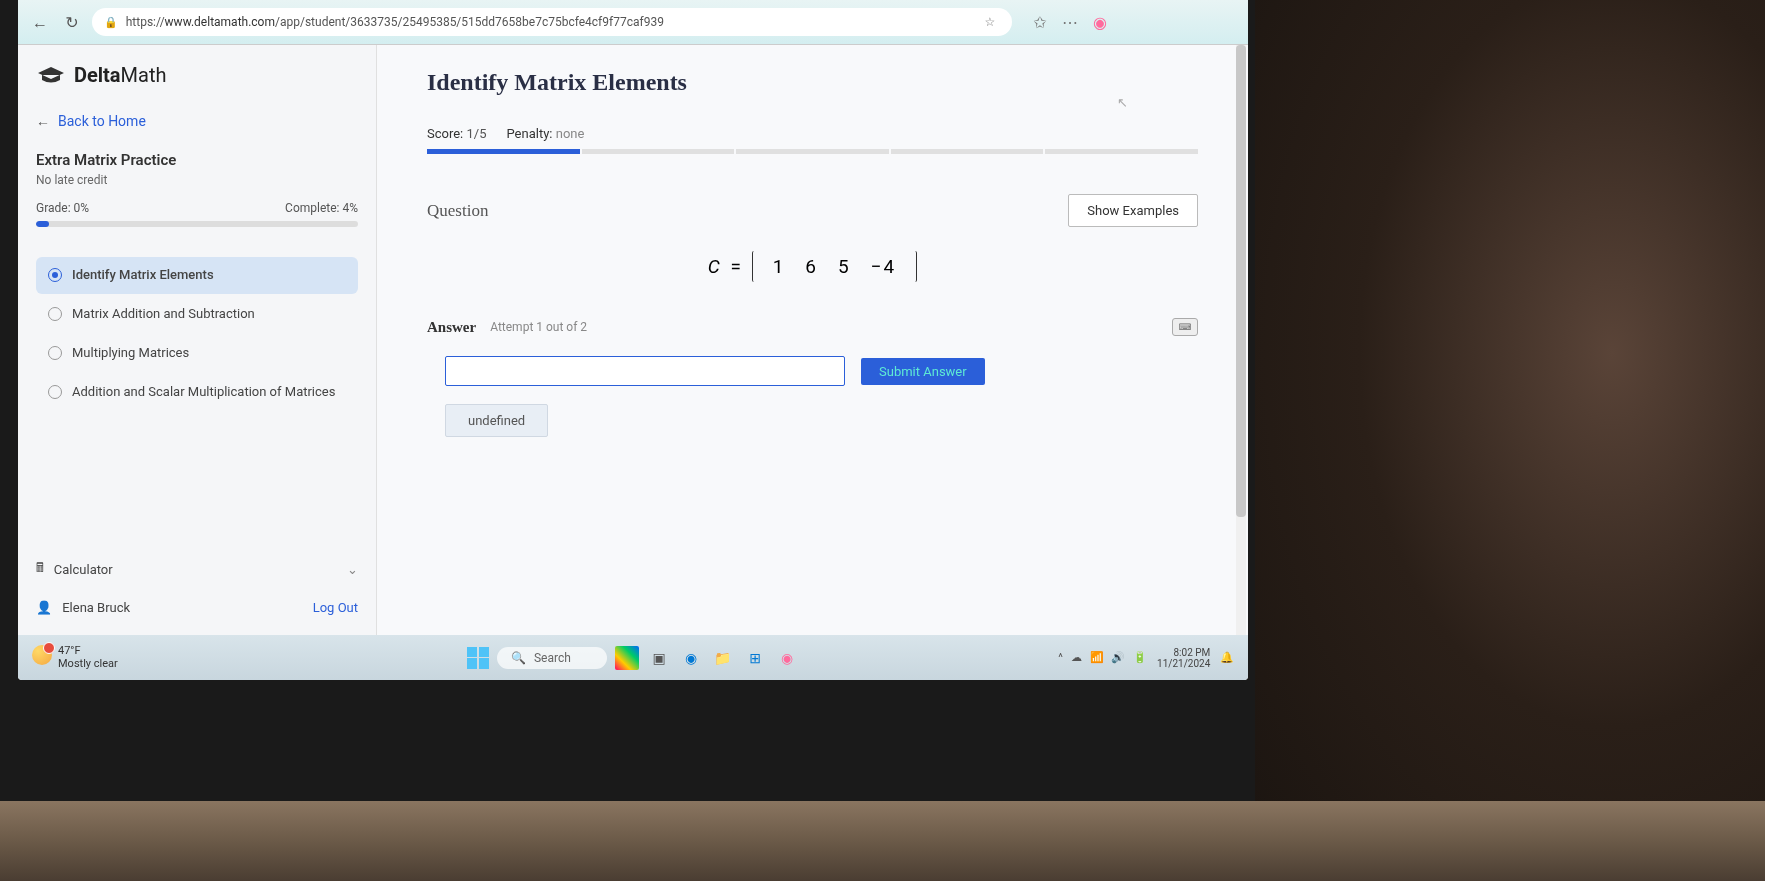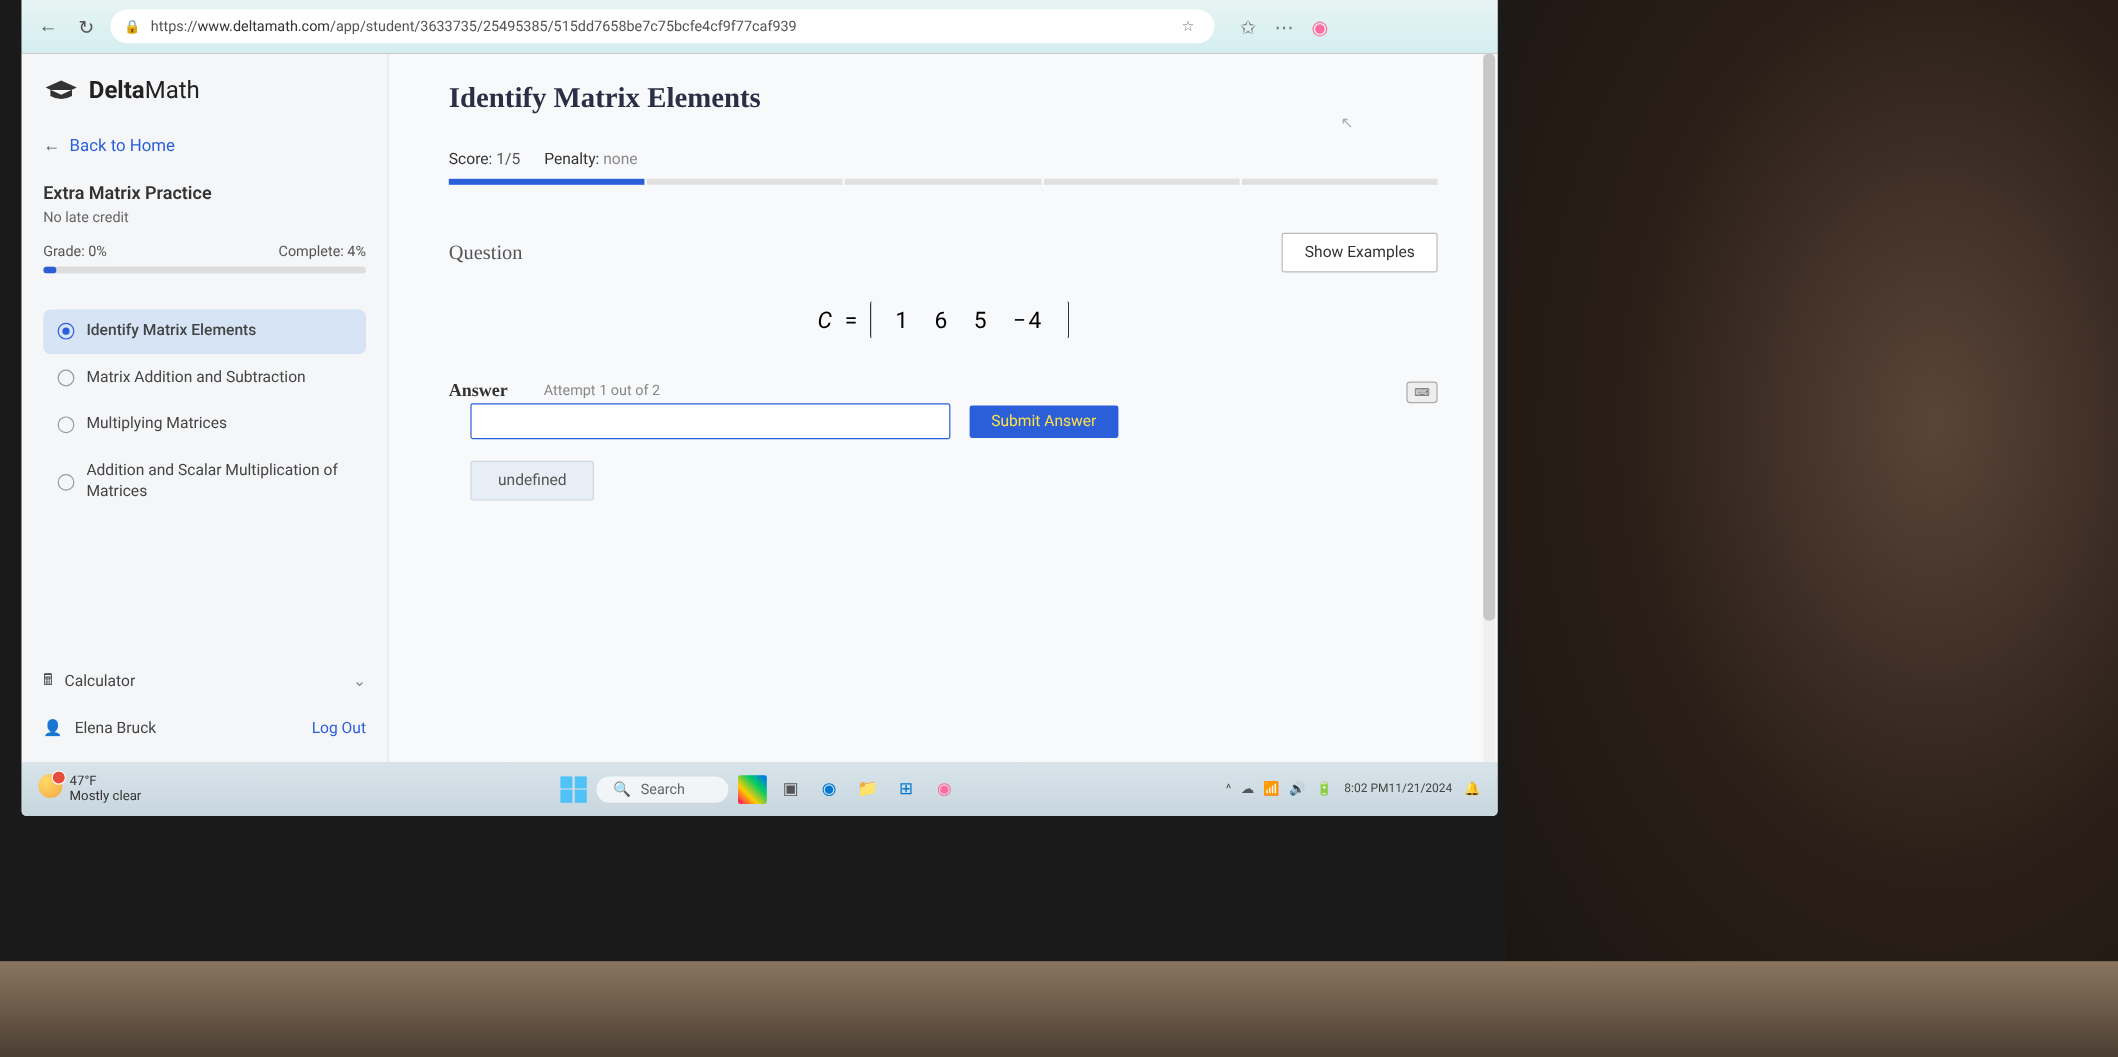--- a/index.html
+++ b/index.html
@@ -14,21 +14,21 @@
 .url-bar { flex: 1; background: #fff; border-radius: 14px; height: 28px; display: flex; align-items: center; padding: 0 12px; font-size: 12px; color: #666; gap: 8px; max-width: 920px; }
 .url-bar .lock { font-size: 11px; color: #777; }
 .url-text { color: #555; flex: 1; }
 .url-text .domain { color: #333; }
 .url-actions { display: flex; gap: 10px; margin-left: auto; }
 .url-action { width: 20px; height: 20px; display: flex; align-items: center; justify-content: center; color: #777; cursor: pointer; }
 .chrome-right { display: flex; gap: 10px; margin-left: 10px; }
 
 .app-body { display: flex; height: calc(100% - 90px); }
 
-.sidebar { width: 306px; background: #f5f6f8; border-right: 1px solid #e0e0e0; padding: 18px 18px 10px 18px; display: flex; flex-direction: column; position: relative; }
+.sidebar { width: 359px; background: #f5f6f8; border-right: 1px solid #e0e0e0; padding: 18px 18px 10px 18px; display: flex; flex-direction: column; position: relative; }
 .logo { display: flex; align-items: center; gap: 8px; font-size: 20px; color: #222; margin-bottom: 26px; }
 .logo-icon { width: 30px; height: 20px; }
 .logo-bold { font-weight: 700; }
 
 .back-home { display: flex; align-items: center; gap: 8px; color: #2b5fd9; font-size: 14px; margin-bottom: 22px; cursor: pointer; }
 .back-home .arrow { color: #555; }
 
 .assignment-title { font-size: 15px; font-weight: 600; color: #333; margin-bottom: 4px; }
 .no-late { font-size: 12px; color: #666; margin-bottom: 14px; }
 
@@ -69,47 +69,47 @@
 .question-text { font-size: 17px; color: #333; line-height: 1.6; font-family: Georgia, serif; margin-bottom: 28px; }
 .question-text .mvar { font-style: italic; font-family: 'Times New Roman', serif; }
 .question-text .sub { font-size: 0.7em; vertical-align: sub; }
 
 .matrix-display { text-align: center; font-size: 19px; font-family: 'Times New Roman', serif; margin-bottom: 36px; font-style: italic; }
 .matrix-display .eq { font-style: normal; margin: 0 6px; }
 .matrix-bracket { display: inline-block; border-left: 1.5px solid #333; border-right: 1.5px solid #333; padding: 4px 10px; border-radius: 2px; }
 .matrix-vals { font-style: normal; letter-spacing: 2px; }
 .matrix-vals span { margin: 0 10px; }
 
-.answer-row { display: flex; align-items: flex-start; gap: 30px; }
+.answer-row { display: flex; align-items: center; gap: 14px; margin-bottom: 20px; }
 .answer-label { font-size: 15px; font-weight: 600; color: #333; font-family: Georgia, serif; }
 .attempt-text { font-size: 12px; color: #888; }
 .keyboard-icon { margin-left: auto; width: 26px; height: 18px; border: 1px solid #aaa; border-radius: 3px; background: #eee; display: flex; align-items: center; justify-content: center; font-size: 9px; color: #666; cursor: pointer; }
 
 .answer-input-row { display: flex; gap: 16px; align-items: center; margin-bottom: 18px; margin-left: 18px; }
 .answer-input { width: 400px; height: 30px; border: 1.5px solid #2b5fd9; border-radius: 2px; padding: 0 8px; font-size: 14px; }
-.submit-btn { background: #2b5fd9; color: #fde047; border: none; padding: 6px 18px; font-size: 13px; border-radius: 2px; cursor: pointer; }
+.submit-btn { background: #2b5fd9; color: #5eead4; border: none; padding: 6px 18px; font-size: 13px; border-radius: 2px; cursor: pointer; }
 
 .undefined-btn { background: #e8eef5; border: 1px solid #d0d8e2; color: #555; padding: 8px 22px; font-size: 13px; border-radius: 2px; cursor: pointer; margin-left: 18px; }
 
 .cursor-ptr { position: absolute; top: 50px; right: 120px; font-size: 13px; color: #aaa; }
 
 .taskbar { position: absolute; bottom: 0; left: 0; right: 0; height: 45px; background: linear-gradient(to bottom, #d8e4ea, #c8d6de); display: flex; align-items: center; padding: 0 14px; gap: 6px; }
 .weather { display: flex; align-items: flex-start; gap: 6px; font-size: 11px; color: #333; }
 .weather-icon { width: 20px; height: 20px; background: radial-gradient(circle at 30% 30%, #ffd966, #f4a742); border-radius: 50%; position: relative; }
 .weather-icon::after { content:''; position:absolute; top:-3px; right:-3px; width:10px; height:10px; background:#e74c3c; border-radius:50%; border:1px solid #fff; }
 .weather-text { display: flex; flex-direction: column; line-height: 1.1; }
 .taskbar-center { position: absolute; left: 50%; transform: translateX(-50%); display: flex; align-items: center; gap: 8px; }
 .start-btn { width: 22px; height: 22px; display: grid; grid-template: 1fr 1fr / 1fr 1fr; gap: 1.5px; cursor: pointer; }
 .start-btn div:nth-child(1){background:#4fc3f7;} .start-btn div:nth-child(2){background:#4fc3f7;}
 .start-btn div:nth-child(3){background:#4fc3f7;} .start-btn div:nth-child(4){background:#4fc3f7;}
 .search-box { display: flex; align-items: center; gap: 8px; background: rgba(255,255,255,0.7); border-radius: 14px; padding: 4px 14px; font-size: 12px; color: #666; width: 110px; cursor: text; }
 .tb-icon { width: 24px; height: 24px; border-radius: 4px; cursor: pointer; display: flex; align-items: center; justify-content: center; font-size: 14px; }
 .taskbar-right { margin-left: auto; display: flex; align-items: center; gap: 10px; font-size: 11px; color: #444; }
 .tray-icons { display: flex; gap: 8px; font-size: 11px; color: #555; }
-.clock { display: flex; align-items: flex-end; line-height: 1.1; font-size: 10px; }
+.clock { display: flex; flex-direction: column; align-items: flex-end; line-height: 1.1; font-size: 10px; }
 
 .scroll-indicator { position: absolute; right: 2px; top: 45px; bottom: 45px; width: 10px; background: #f0f0f0; }
 .scroll-thumb { position: absolute; top: 0; width: 100%; height: 80%; background: #c8c8c8; border-radius: 4px; }
 .hinge { position: absolute; bottom: 0; left: 0; right: 0; height: 80px; background: linear-gradient(to bottom, #8a7560, #6b5a48, #4a3d32); }
 .right-ambient { position: absolute; top: 0; right: 0; width: 510px; height: 100%; background: radial-gradient(ellipse at 70% 40%, #5a4438 0%, #2a1f18 50%, #1a1410 100%); }
 </style>
 </head>
 <body>
 
 <div class="laptop-frame">

